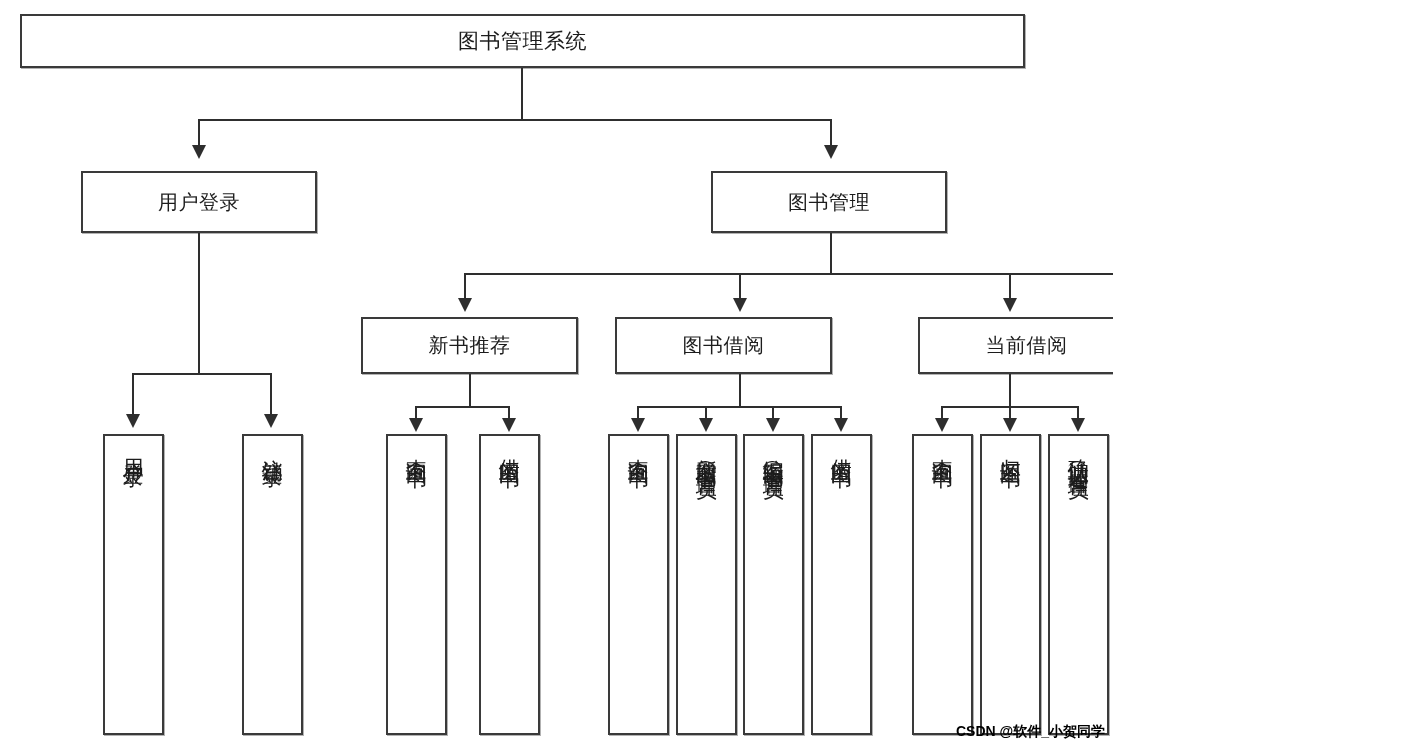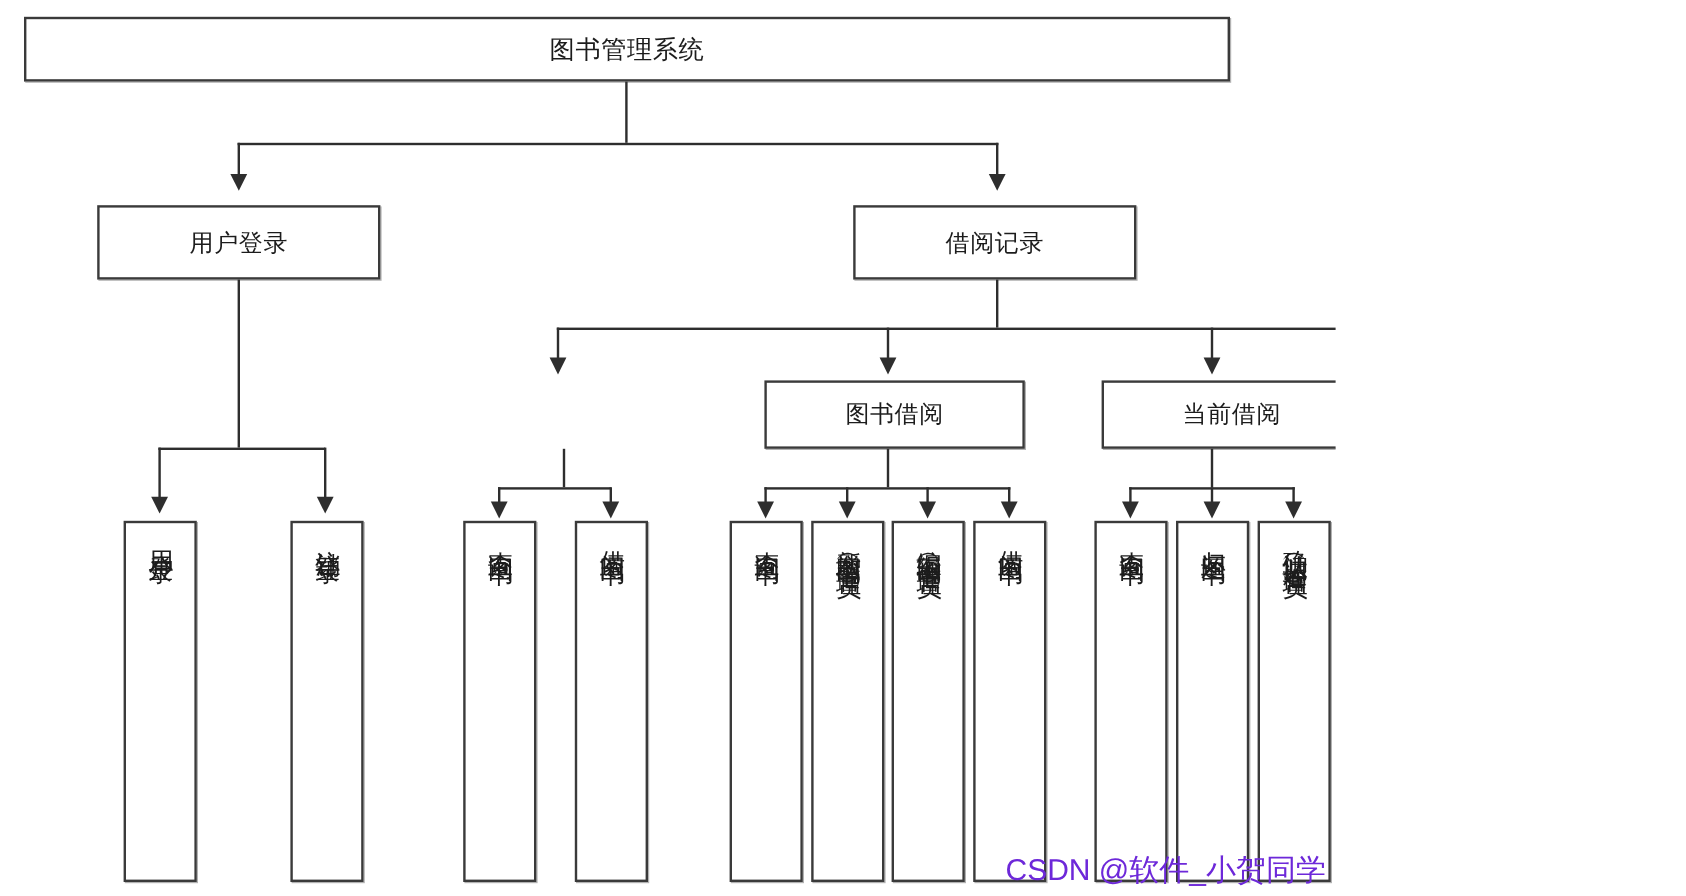--- a/index.html
+++ b/index.html
@@ -68,24 +68,25 @@
     height: 0;
     border-left: 7px solid transparent;
     border-right: 7px solid transparent;
     border-top: 14px solid #2e2e2e;
   }
   
   #watermark {
     position: absolute;
     right: 8px;
     bottom: 6px;
-    font-size: 25px;
-    color: #6d28d9;
+    font-size: 14px;
+    color: #000000;
     white-space: nowrap;
     user-select: none;
+    font-weight: bold;
   }
 </style>
 </head>
 <body>
 
 <div id="canvas">
 
   <div class="node root" style="left:20px; top:14px; width:1005px; height:54px;">
     <span class="label">图书管理系统</span>
   </div>
@@ -98,42 +99,45 @@
   <div class="arrow" style="left:192px; top:145px;"></div>
 
   <div class="vline" style="left:830px; top:119px; width:2px; height:28px;"></div>
   <div class="arrow" style="left:824px; top:145px;"></div>
 
   <div class="node mid" style="left:81px; top:171px; width:236px; height:62px;">
     <span class="label">用户登录</span>
   </div>
 
   <div class="node mid" style="left:711px; top:171px; width:236px; height:62px;">
-    <span class="label">借阅记录</span>
+    <span class="label">图书管理</span>
   </div>
 
   <div class="vline" style="left:198px; top:233px; width:2px; height:140px;"></div>
   <div class="hline" style="left:132px; top:373px; width:139px; height:2px;"></div>
   <div class="vline" style="left:132px; top:373px; width:2px; height:43px;"></div>
   <div class="arrow" style="left:126px; top:414px;"></div>
   <div class="vline" style="left:270px; top:373px; width:2px; height:43px;"></div>
   <div class="arrow" style="left:264px; top:414px;"></div>
 
   <div class="vline" style="left:830px; top:233px; width:2px; height:40px;"></div>
   <div class="hline" style="left:464px; top:273px; width:817px; height:2px;"></div>
   <div class="vline" style="left:464px; top:273px; width:2px; height:27px;"></div>
   <div class="arrow" style="left:458px; top:298px;"></div>
   <div class="vline" style="left:739px; top:273px; width:2px; height:27px;"></div>
   <div class="arrow" style="left:733px; top:298px;"></div>
   <div class="vline" style="left:1009px; top:273px; width:2px; height:27px;"></div>
   <div class="arrow" style="left:1003px; top:298px;"></div>
   <div class="vline" style="left:1279px; top:273px; width:2px; height:27px;"></div>
   <div class="arrow" style="left:1273px; top:298px;"></div>
 
-  <div class="node mid" style="left:637px; top:317px; width:217px; height:57px;">
+  <div class="node mid" style="left:361px; top:317px; width:217px; height:57px;">
+    <span class="label">新书推荐</span>
+  </div>
+  <div class="node mid" style="left:615px; top:317px; width:217px; height:57px;">
     <span class="label">图书借阅</span>
   </div>
   <div class="node mid" style="left:902px; top:317px; width:217px; height:57px;margin-left:16px;">
     <span class="label">当前借阅</span>
   </div>
 
   <div class="vline" style="left:469px; top:374px; width:2px; height:32px;"></div>
   <div class="hline" style="left:415px; top:406px; width:94px; height:2px;"></div>
   <div class="vline" style="left:415px; top:406px; width:2px; height:14px;"></div>
   <div class="arrow" style="left:409px; top:418px;"></div>

